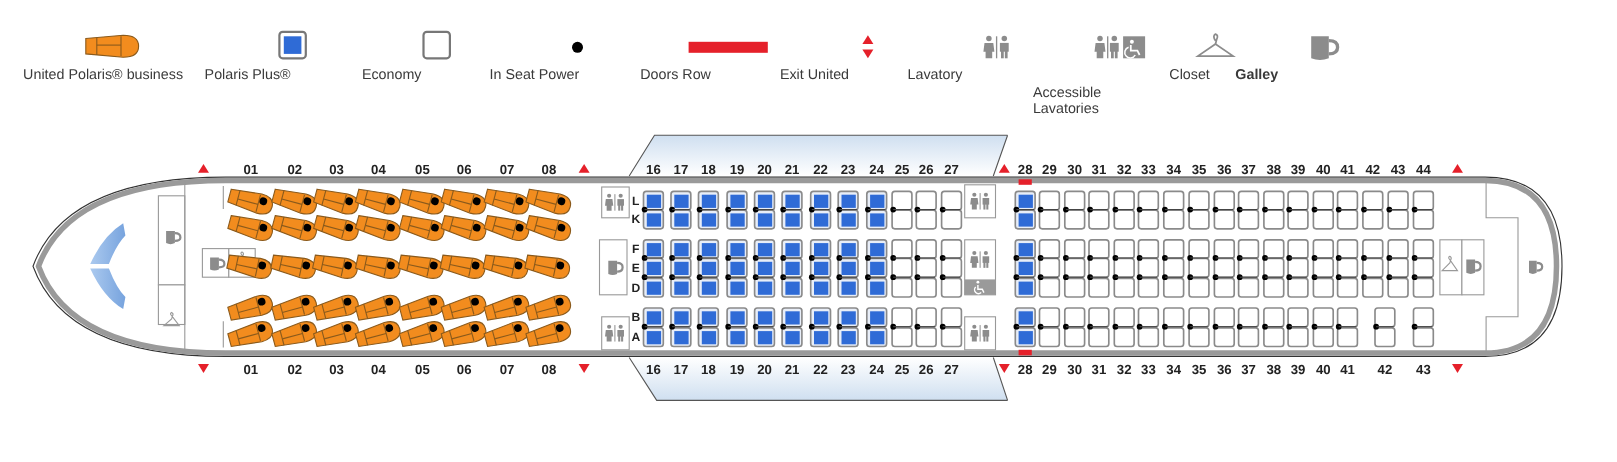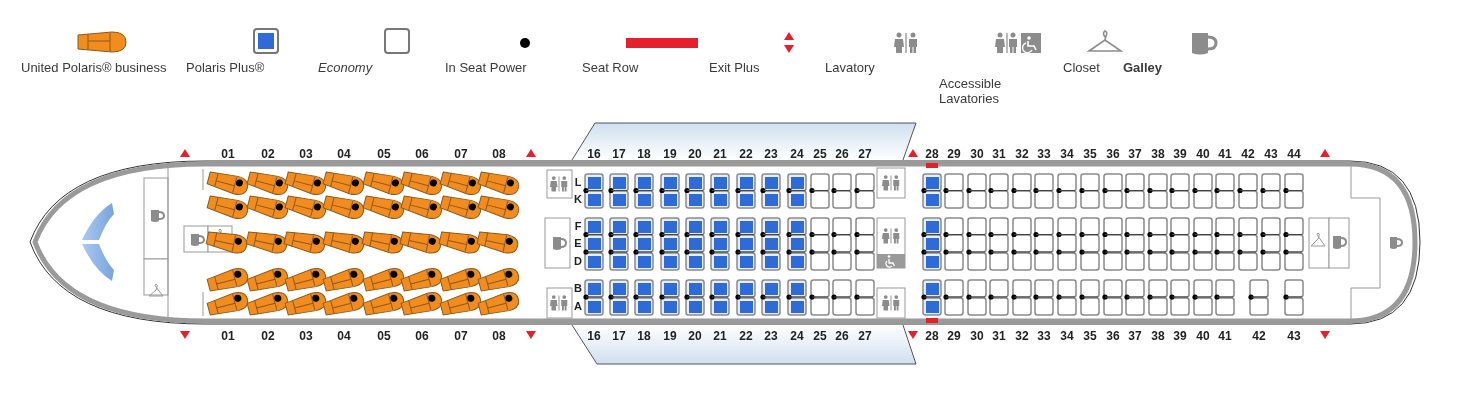--- a/index.html
+++ b/index.html
@@ -8,24 +8,24 @@
   .legend-label { position:absolute; font-size:13px; color:#3a3a3a; line-height:15px; }
   svg text { font-family:"Liberation Sans", sans-serif; }
   #map { position:absolute; left:0; top:0; }
 </style>
 </head>
 <body>
 
 <div id="legend">
     <div class="legend-label" style="left: 21px; width: 160px; top: 60px; white-space: pre-line;">United Polaris® business</div>
     <div class="legend-label" style="left: 186px; width: 160px; top: 60px; white-space: pre-line;">Polaris Plus®</div>
-    <div class="legend-label" style="left: 318px; width: 160px; top: 60px; white-space: pre-line; font-style: italic;">Economy</div>
+    <div class="legend-label" style="left: 329px; width: 160px; top: 60px; white-space: pre-line;">Economy</div>
     <div class="legend-label" style="left: 445px; width: 160px; top: 60px; white-space: pre-line;">In Seat Power</div>
-    <div class="legend-label" style="left: 582px; width: 160px; top: 60px; white-space: pre-line;">Seat Row</div>
-    <div class="legend-label" style="left: 709px; width: 160px; top: 60px; white-space: pre-line;">Exit Plus</div>
+    <div class="legend-label" style="left: 582px; width: 160px; top: 60px; white-space: pre-line;">Doors Row</div>
+    <div class="legend-label" style="left: 709px; width: 160px; top: 60px; white-space: pre-line;">Exit United</div>
     <div class="legend-label" style="left: 825px; width: 160px; top: 60px; white-space: pre-line;">Lavatory</div>
     <div class="legend-label" style="left: 939px; width: 160px; top: 76px; white-space: pre-line;">Accessible
 Lavatories</div>
     <div class="legend-label" style="left: 1063px; width: 160px; top: 60px; white-space: pre-line;">Closet</div>
     <div class="legend-label" style="left: 1123px; width: 160px; top: 60px; white-space: pre-line; font-weight: bold;">Galley</div>
   </div>
 
 <svg id="map" width="1470" height="420" viewBox="0 0 1470 420">
 
   <g>

